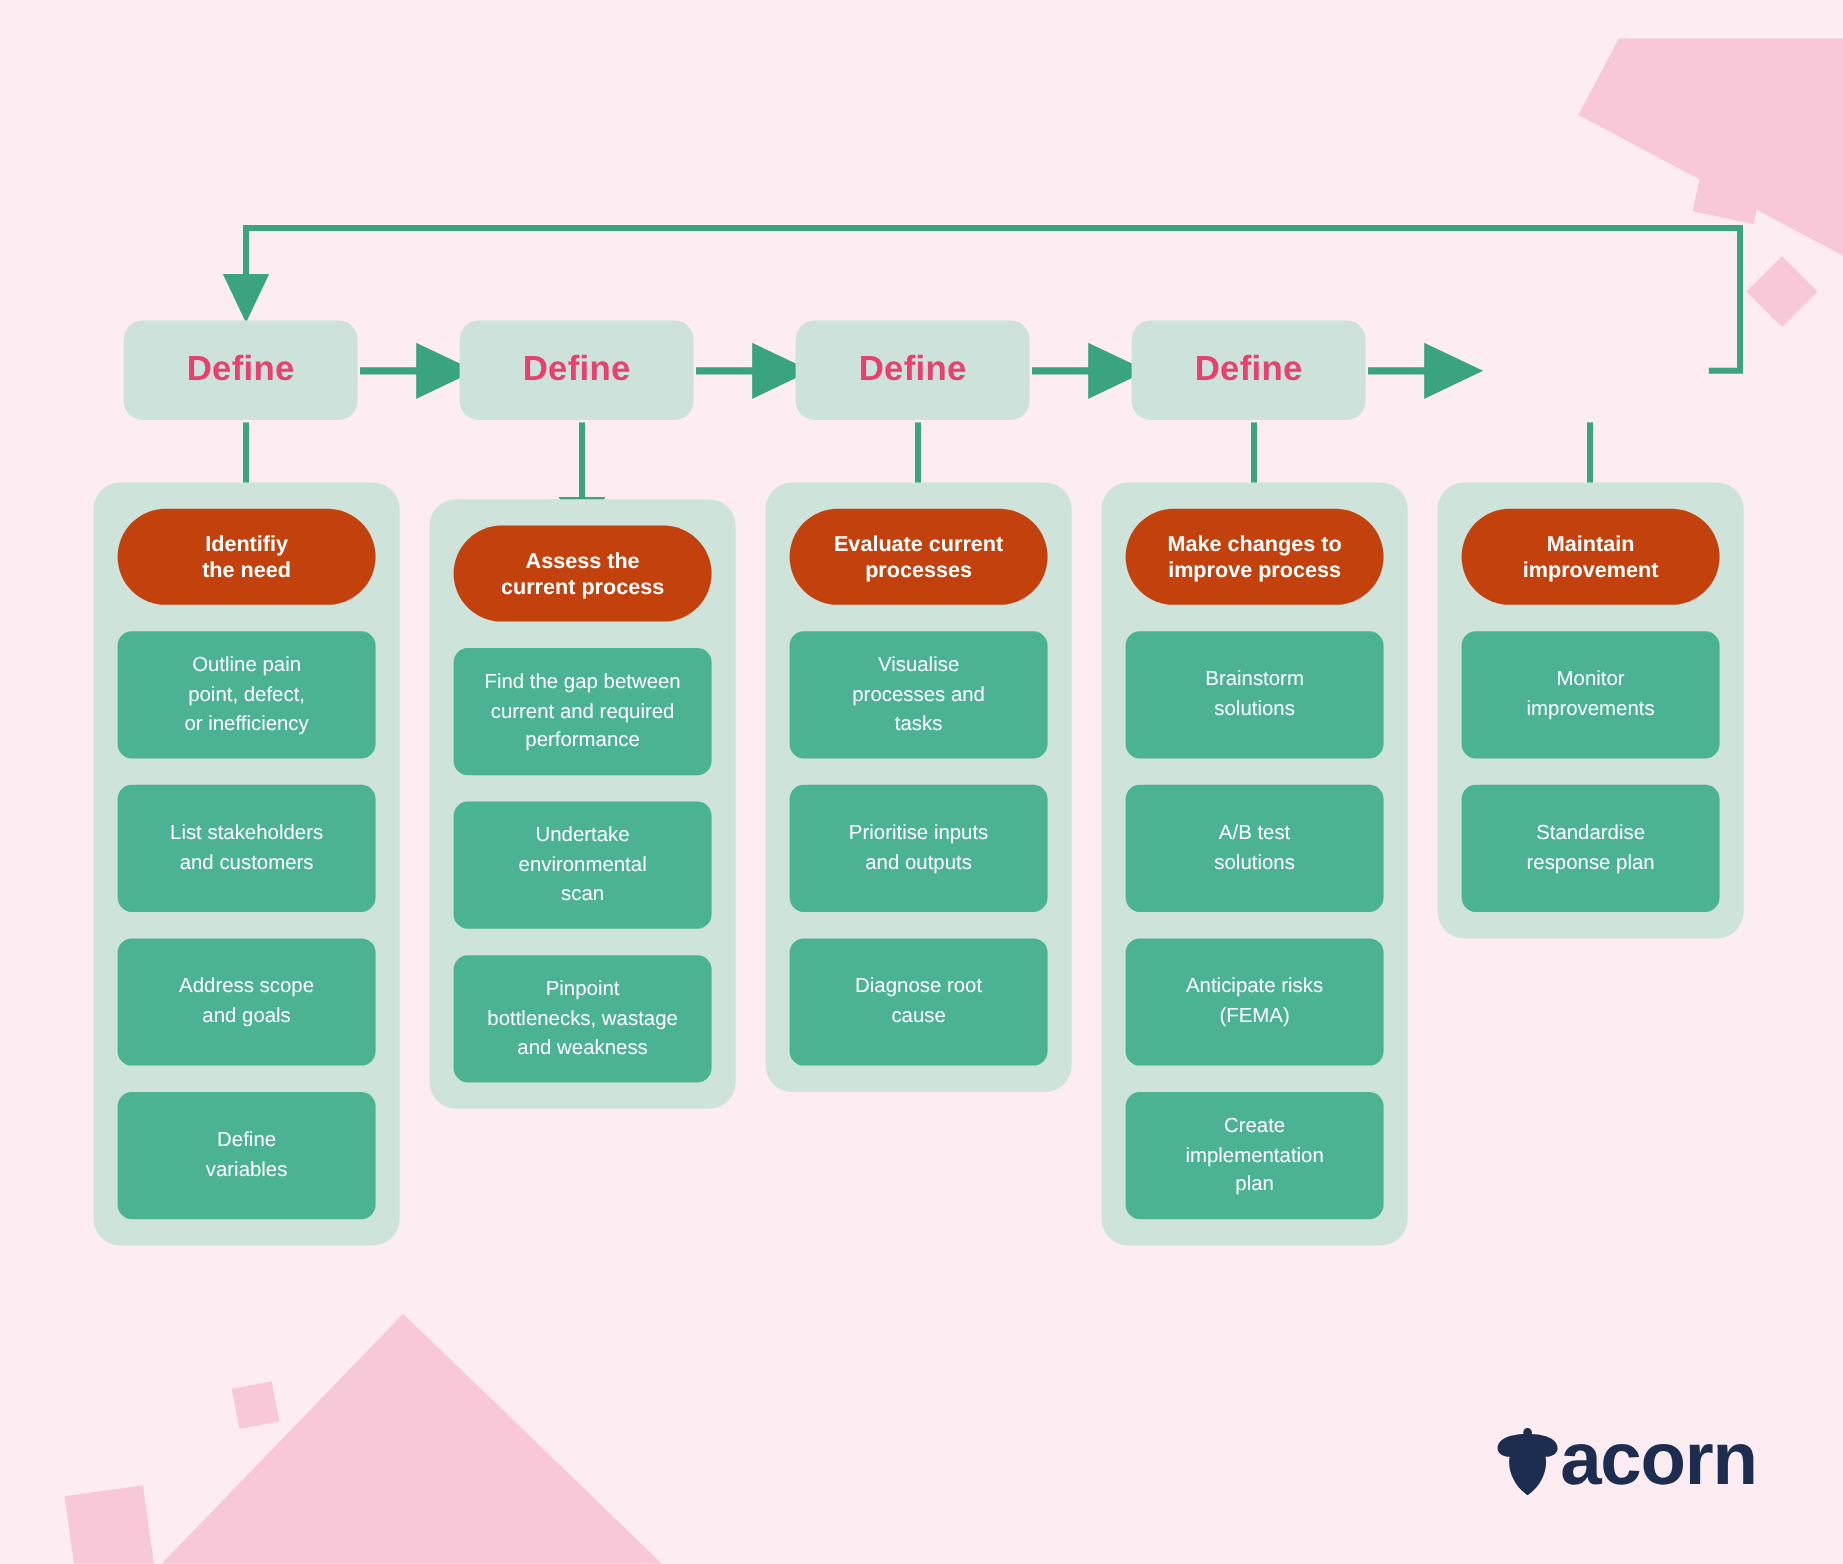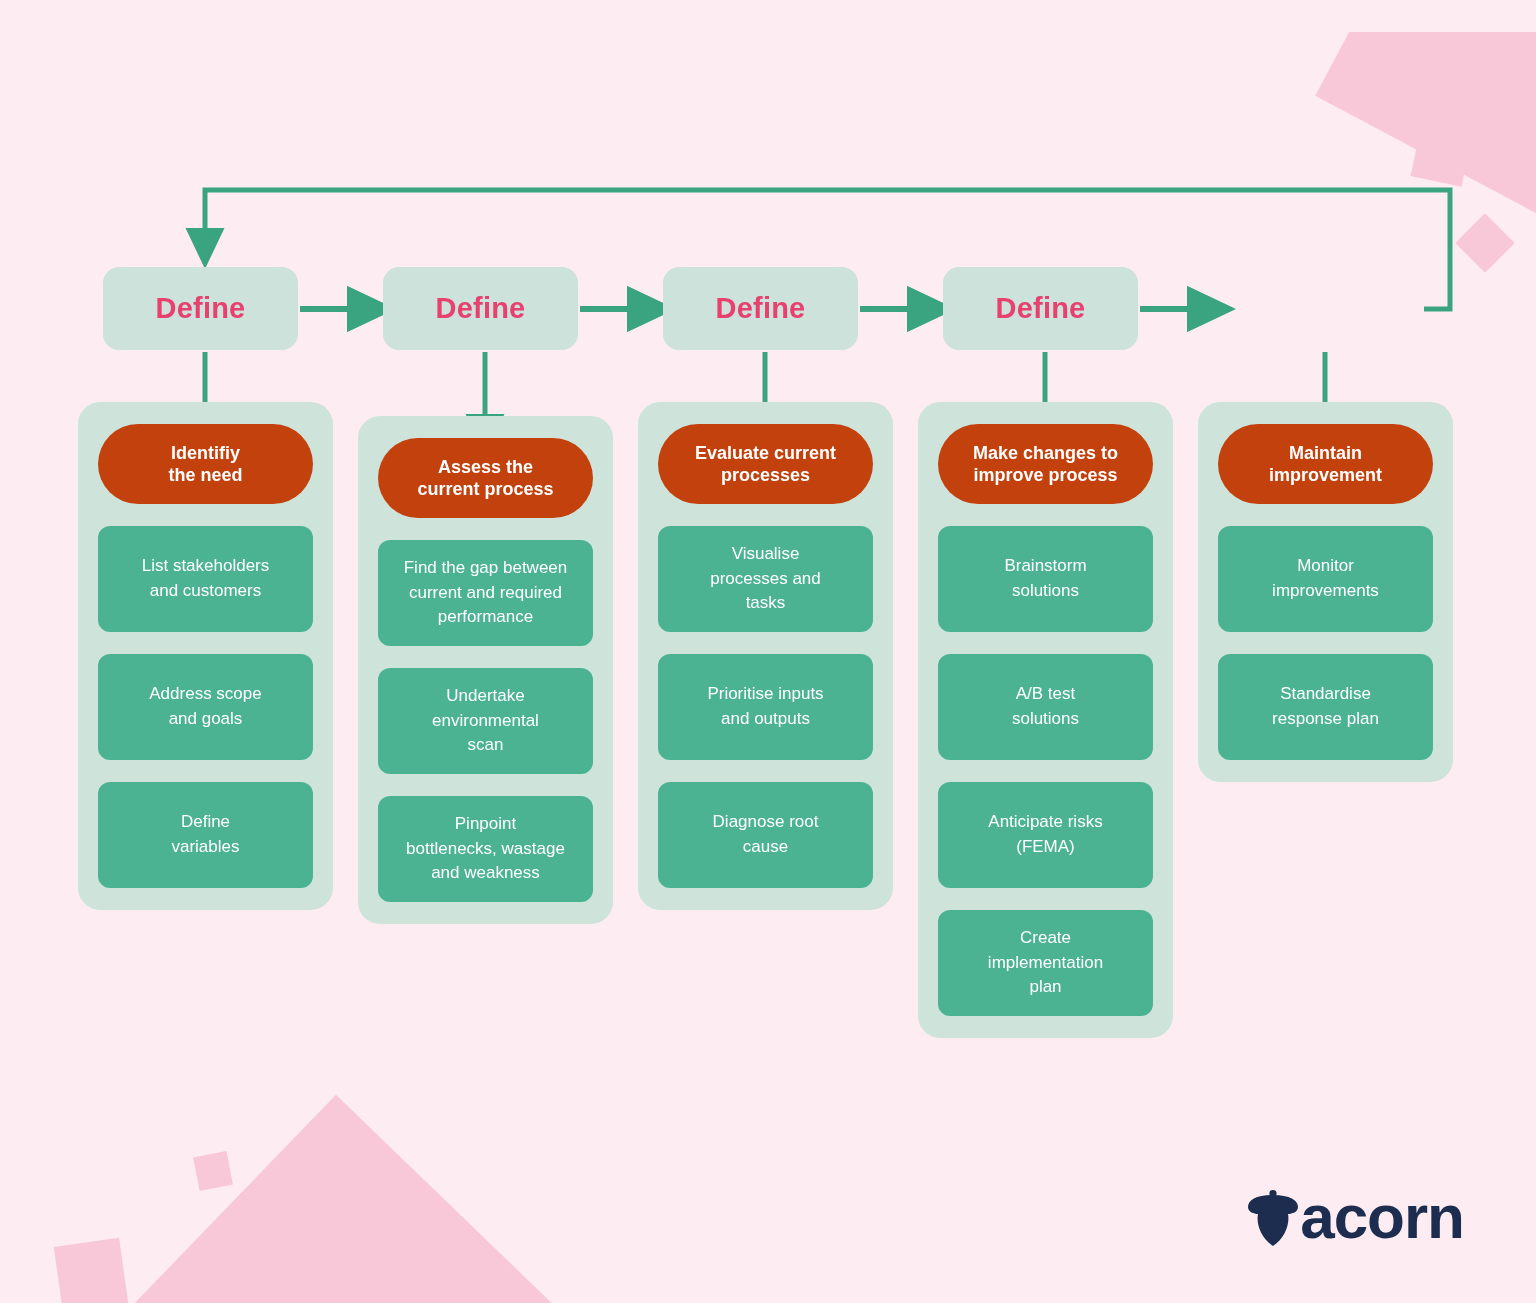--- a/index.html
+++ b/index.html
@@ -133,20 +133,21 @@
     </div>
   <div class="stage-header" style="left:663px;top:235px">
       <span>Define</span>
     </div>
   <div class="stage-header" style="left:943px;top:235px">
       <span>Define</span>
     </div>
 
   <div class="column" style="left:78px;top:370px">
       <div class="goal-pill">Identifiy<br>the need</div>
+      <div class="task">Outline pain<br>point, defect,<br>or inefficiency</div>
       <div class="task">List stakeholders<br>and customers</div>
       <div class="task">Address scope<br>and goals</div>
       <div class="task">Define<br>variables</div>
     </div>
   <div class="column" style="left:358px;top:384px">
       <div class="goal-pill">Assess the<br>current process</div>
       <div class="task">Find the gap between<br>current and required<br>performance</div>
       <div class="task">Undertake<br>environmental<br>scan</div>
       <div class="task">Pinpoint<br>bottlenecks, wastage<br>and weakness</div>
     </div>

